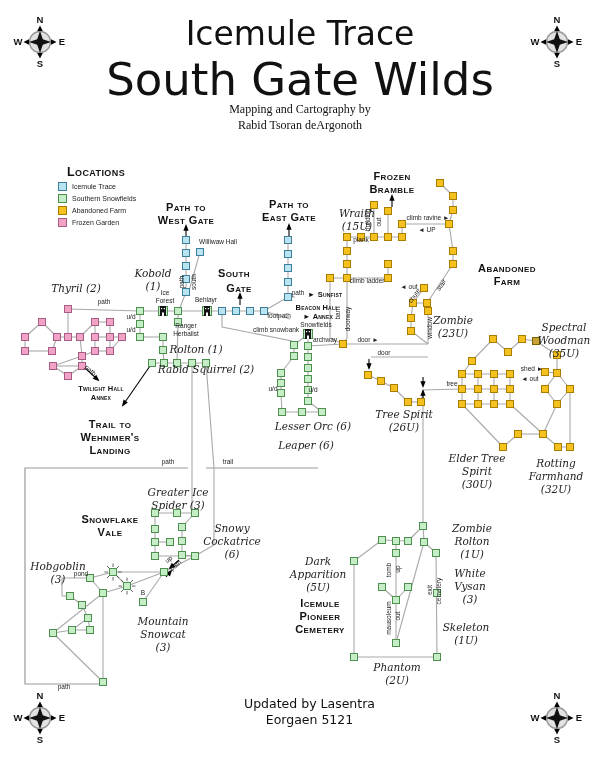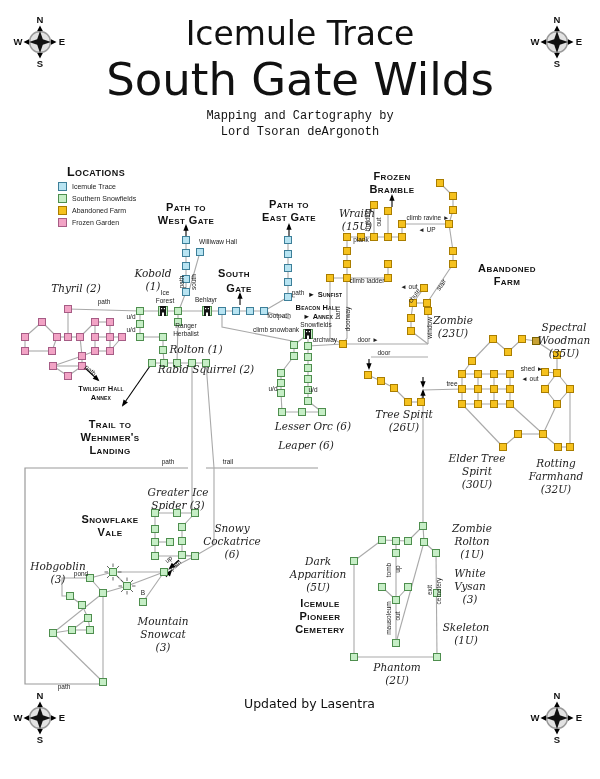--- a/index.html
+++ b/index.html
@@ -1,21 +1,21 @@
 <!DOCTYPE html>
 <html><head>
 <meta charset="utf-8">
 <style>
   html,body{margin:0;padding:0;background:#fff;}
   .page{position:relative;width:600px;height:779px;background:#fff;overflow:hidden;
         font-family:"Liberation Sans",sans-serif;color:#111;}
   .hline{position:absolute;left:0;right:0;text-align:center;}
   .title1{top:14px;font-family:"DejaVu Sans",sans-serif;font-size:33px;}
   .title2{top:53px;font-family:"DejaVu Sans",sans-serif;font-size:45px;}
-  .credits{top:109px;font-family:Liberation Mono, monospace;font-size:12px;line-height:1.3;}
+  .credits{top:102px;font-family:Liberation Serif, serif;font-size:12px;line-height:1.3;}
   .footerTx{top:696px;font-family:"DejaVu Sans",sans-serif;font-size:12.5px;line-height:1.3;margin-left:19px;}
   .legend{position:absolute;left:58px;top:165px;}
   .legend-title{font-weight:bold;font-variant:small-caps;font-size:12.5px;letter-spacing:.4px;padding-left:9px;}
   .legend-row{display:flex;align-items:center;gap:5px;margin-top:3px;}
   .legend-row .sw{width:7px;height:7px;border-style:solid;border-width:1px;flex:none;}
   .legend-row .lb{font-size:7px;color:#222;}
   #map-svg{position:absolute;left:0;top:0;}
   text.hd{font-family:"Liberation Sans",sans-serif;font-weight:bold;font-size:11px;
           font-variant:small-caps;letter-spacing:.4px;fill:#111;}
   text.hd2{font-family:"Liberation Sans",sans-serif;font-weight:bold;font-size:7.5px;
@@ -27,21 +27,21 @@
   .arrowline{stroke:#000;stroke-width:1.1;}
 </style>
 </head>
 <body>
 
 <div class="page">
   <div class="hline title1">Icemule Trace</div>
   <div class="hline title2">South Gate Wilds</div>
   <div class="hline credits">
     <div>Mapping and Cartography by</div>
-    <div>Lord Tsoran deArgonoth</div>
+    <div>Rabid Tsoran deArgonoth</div>
   </div>
 
   <svg id="map-svg" width="600" height="779" viewBox="0 0 600 779">
       <polyline points="104,684 25,684 25,468 188,468" class="border"></polyline>
       <polyline points="206,468 318,468" class="border"></polyline>
       <polyline points="186,240 186,292" class="edge"></polyline>
       <polyline points="200,252 189,291" class="edge"></polyline>
       <polyline points="186,292 179,310" class="edge"></polyline>
       <polyline points="140,311 264,311" class="edge"></polyline>
       <polyline points="264,311 288,297" class="edge"></polyline>
@@ -577,14 +577,15 @@
         </div>
         <div class="legend-row">
           <span class="sw" style="background: rgb(242, 163, 197); border-color: rgb(166, 92, 133);"></span>
           <span class="lb">Frozen Garden</span>
         </div>
       </div>
   </div>
 
   <div class="hline footerTx">
     <div>Updated by Lasentra</div>
+    <div>Eorgaen 5121</div>
   </div>
 </div>
 
 </body></html>

